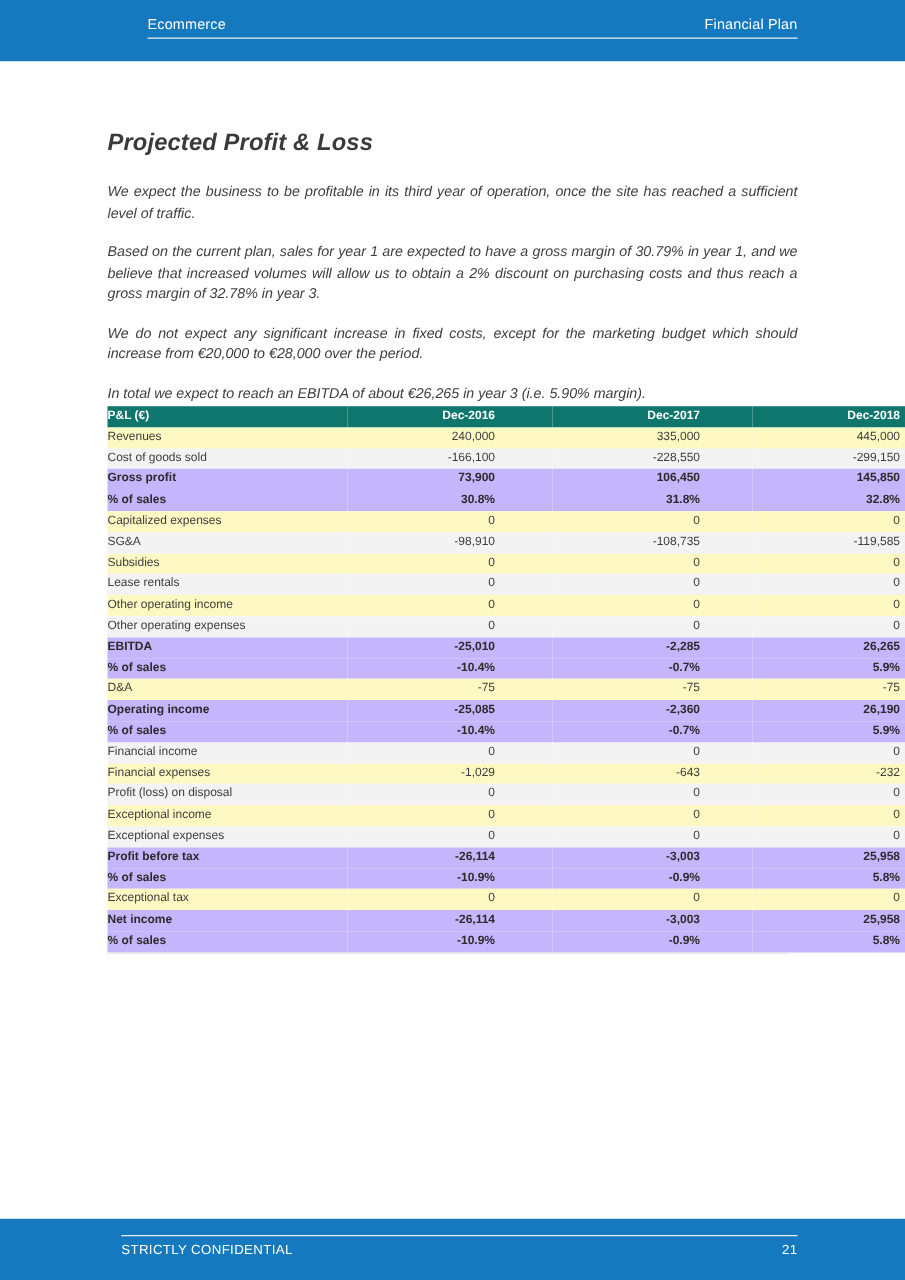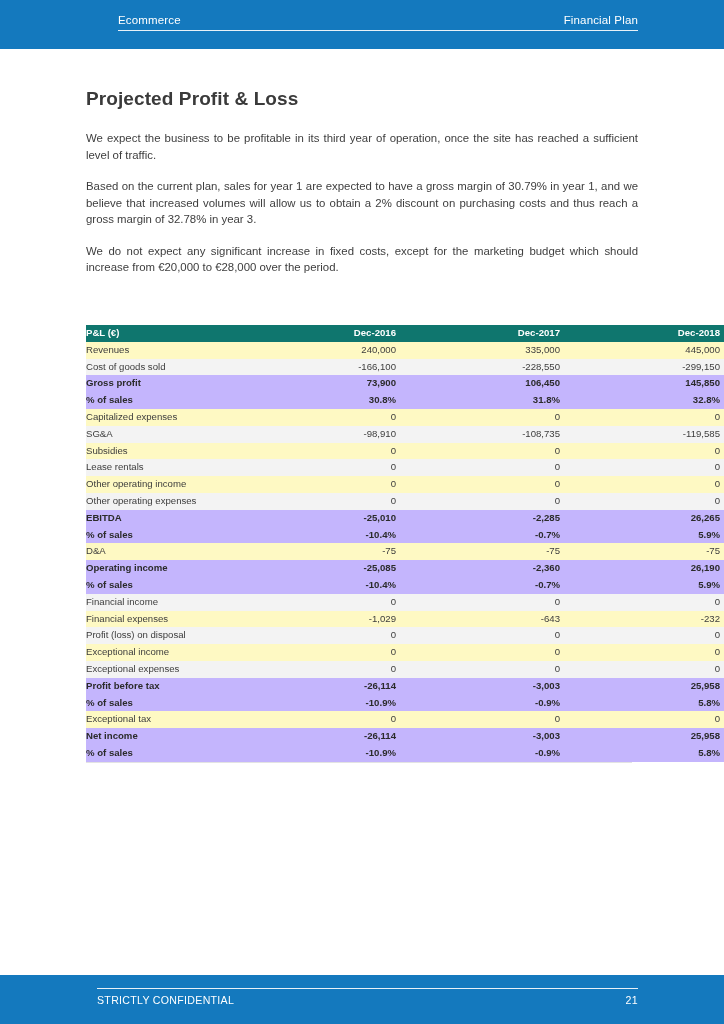--- a/index.html
+++ b/index.html
@@ -40,22 +40,23 @@
     color: #ffffff;
     font-size: 11.5px;
     letter-spacing: 0.15px;
     line-height: 14px;
   }
 
   
   .content {
     position: absolute;
     left: 86px;
-    top: 88px;
+    top: 104px;
     width: 552px;
+    font-style: italic;
   }
   .doc-title {
     font-size: 19px;
     font-weight: bold;
     color: #3a3a3a;
     margin: 0 0 20px 0;
     letter-spacing: 0.1px;
   }
   .para {
     font-size: 11.4px;
@@ -151,20 +152,21 @@
     <span class="header-left">Ecommerce</span>
     <span class="header-right">Financial Plan</span>
   </div>
 </div>
 
 <div class="content">
   <h1 class="doc-title">Projected Profit &amp; Loss</h1>
   <p class="para">We expect the business to be profitable in its third year of operation, once the site has reached a sufficient level of traffic.</p>
   <p class="para">Based on the current plan, sales for year 1 are expected to have a gross margin of 30.79% in year 1, and we believe that increased volumes will allow us to obtain a 2% discount on purchasing costs and thus reach a gross margin of 32.78% in year 3.</p>
   <p class="para">We do not expect any significant increase in fixed costs, except for the marketing budget which should increase from €20,000 to €28,000 over the period.</p>
+  <p class="para">In total we expect to reach an EBITDA of about €26,265 in year 3 (i.e. 5.90% margin).</p>
 </div>
 
 <div class="pl-table-wrap">
   <table class="pl-table">
     <thead>
       <tr>
         <th class="col-label">P&amp;L (€)</th>
         <th class="col-num c1">Dec-2016</th>
         <th class="col-num c2">Dec-2017</th>
         <th class="col-num c3">Dec-2018</th>

